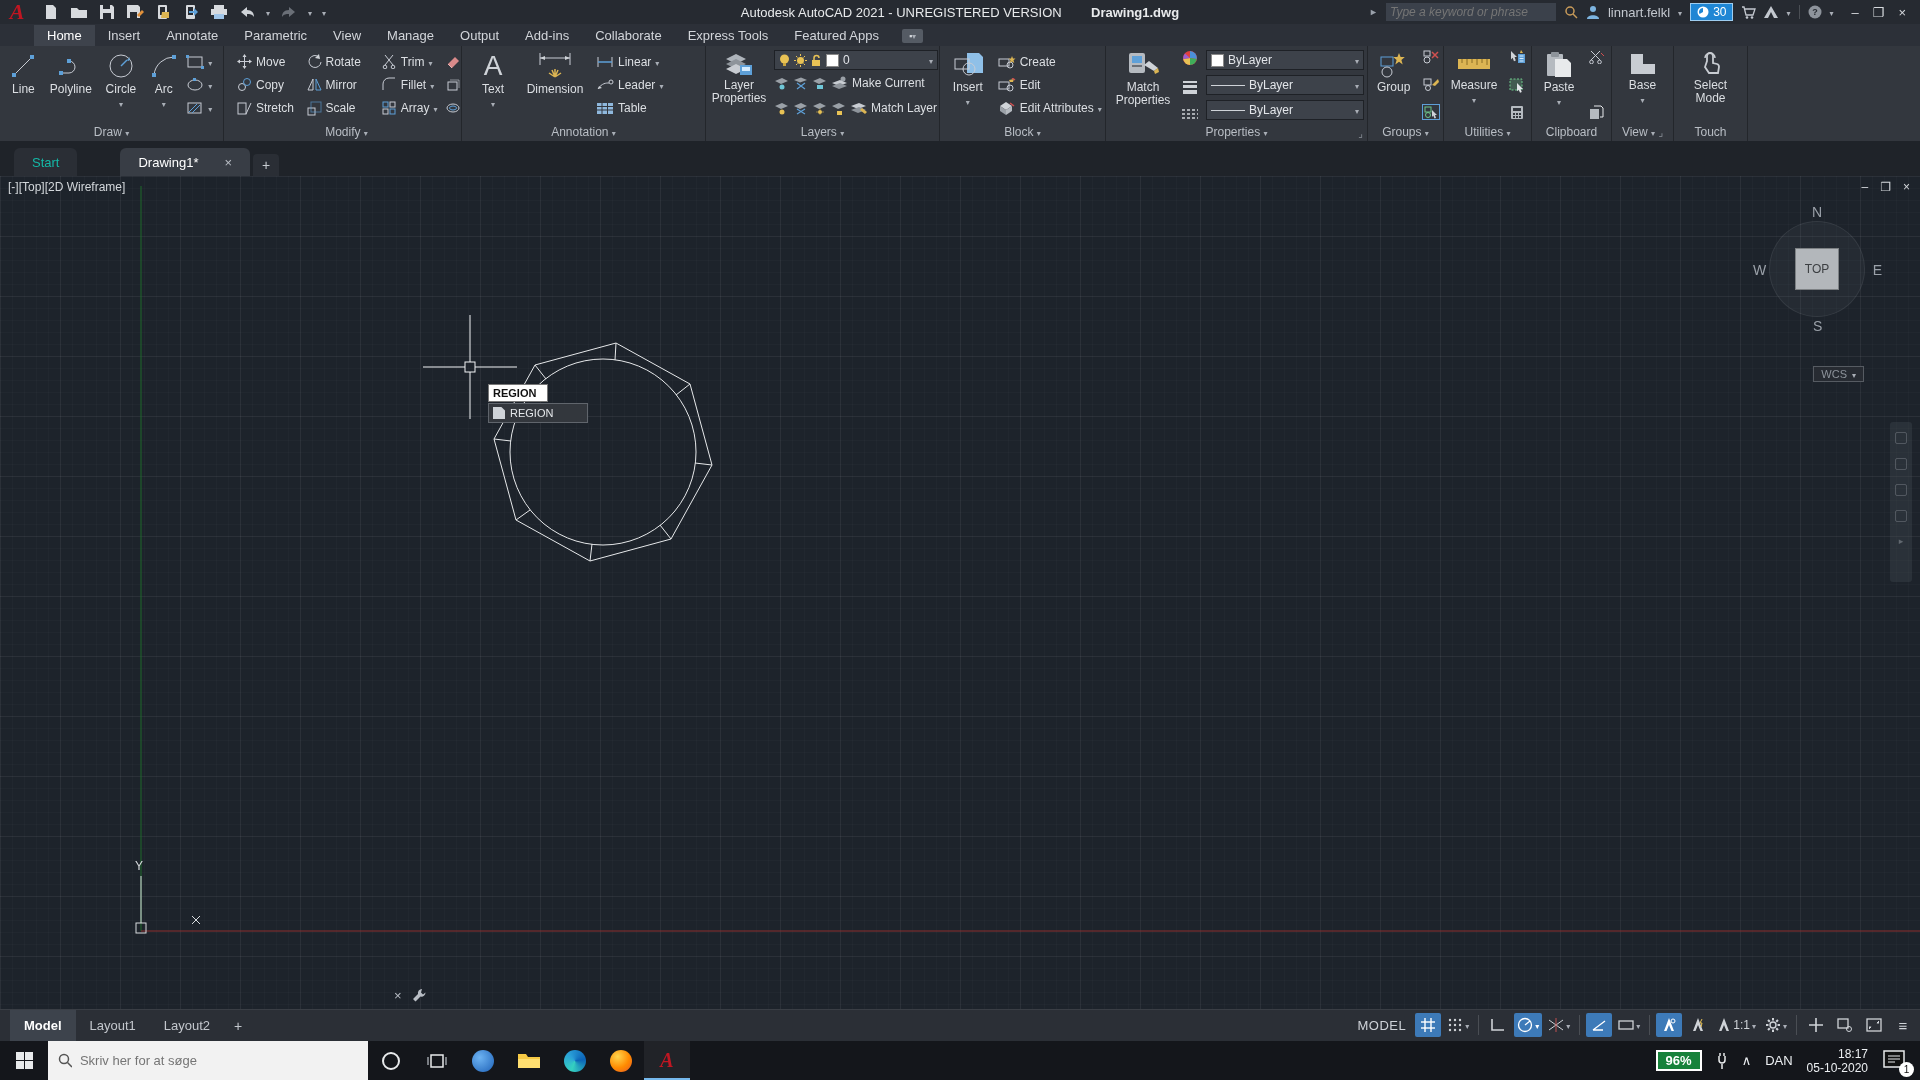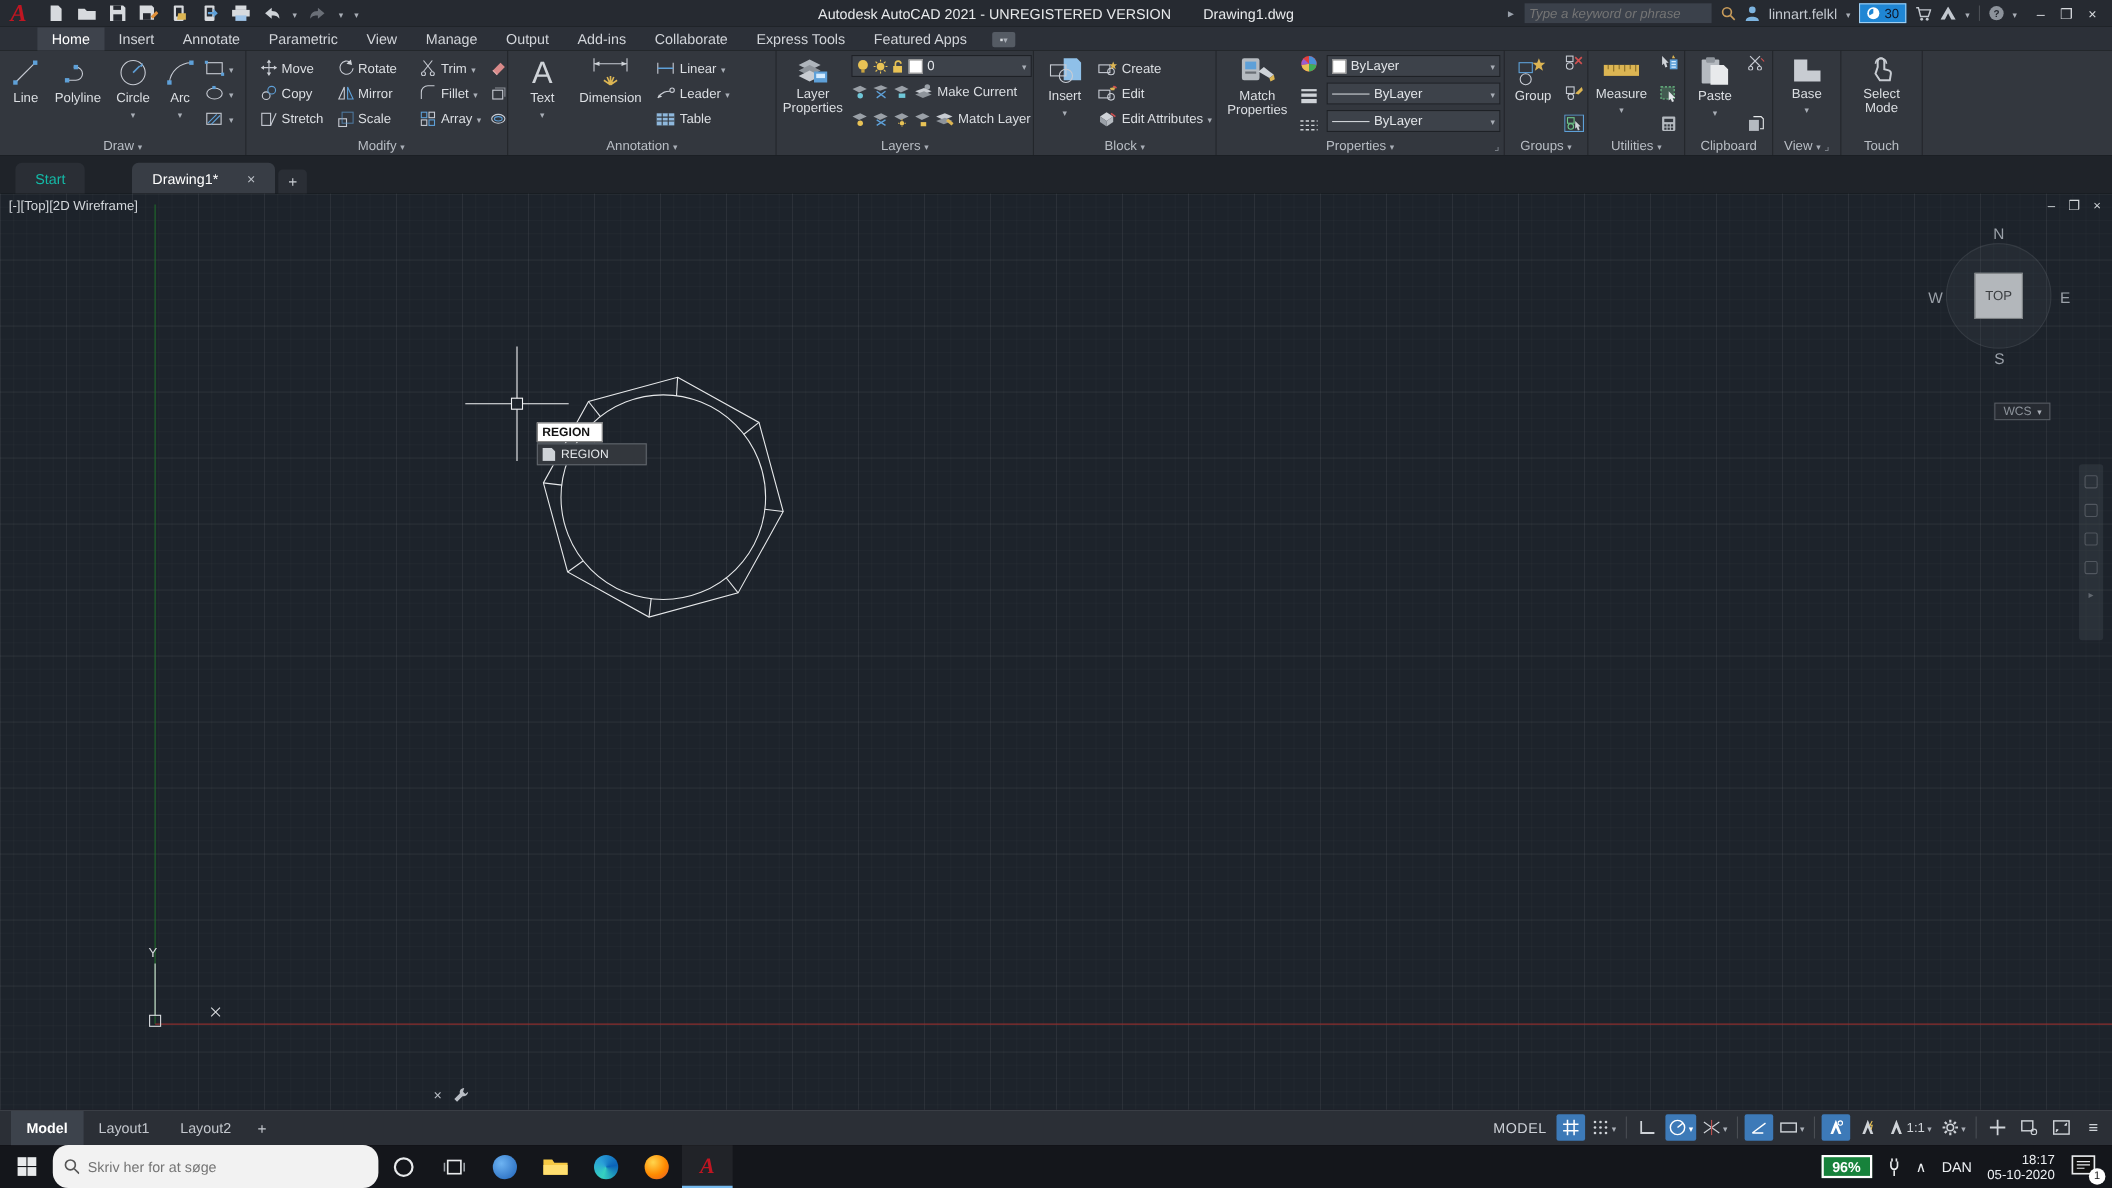--- a/index.html
+++ b/index.html
@@ -9,26 +9,26 @@
 
   
   .titlebar { position:absolute; top:0; left:0; width:1920px; height:24px; background:#262a31; display:flex; align-items:center; }
   .acad-logo { width:34px; height:24px; display:flex; align-items:center; justify-content:center;
     font-family:"Liberation Serif", serif; font-weight:bold; font-style:italic; font-size:22px; color:#c01622; }
   .qat { display:flex; align-items:center; gap:10px; margin-left:8px; }
   .qat .qbtn { width:18px; height:16px; display:flex; align-items:center; justify-content:center; }
   .qat svg { display:block; }
   .title-center { position:absolute; left:0; right:0; text-align:center; pointer-events:none; }
   .title-center span { font-size:13px; color:#e8eaec; }
-  .title-doc { margin-left:26px; }
+  .title-doc { margin-left:26px;font-weight:bold; }
   .tb-right { position:absolute; right:0; top:0; height:24px; display:flex; align-items:center; gap:8px; padding-right:6px; }
   .kw-search { display:flex; align-items:center; background:#3b414b; height:18px; width:170px; padding:0 4px; }
   .kw-search input { background:transparent; border:0; outline:none; color:#9aa1ab; font-style:italic; font-size:12px; width:100%; font-family:"Liberation Sans",sans-serif; }
   .tb-ic { color:#c3c8cf; font-size:13px; display:flex; align-items:center; gap:4px; }
-  .trial { background:#1f86d4; color:#0f172a; border:1px solid #9ecdf0; height:18px; display:flex; align-items:center; gap:4px; padding:0 6px; font-size:12px; }
+  .trial { background:#1f86d4; color:#ffffff; border:1px solid #9ecdf0; height:18px; display:flex; align-items:center; gap:4px; padding:0 6px; font-size:12px; }
   .win-btns { display:flex; gap:14px; margin-left:10px; padding-right:8px; color:#d7dade; font-size:13px; }
   .caret-sm::after { content:"▾"; font-size:8px; color:#a9aeb6; }
   .x-icon::after { content:"×"; }
 
   
   .ribbontabs { position:absolute; top:24px; left:0; width:1920px; height:22px; background:#2c3038; display:flex; align-items:flex-end; padding-left:34px; }
   .rtab { padding:3px 13px; font-size:13px; color:#d2d5da; }
   .rtab.active { background:#3e434c; color:#fff; }
   .rtab-toggle { margin-left:10px; background:#555b64; color:#d7dade; font-size:9px; padding:2px 7px; margin-bottom:3px; border-radius:2px; }
 
@@ -110,21 +110,21 @@
   .sbtn.on { background:#3d7ab8; color:#fff; }
   .sbtn svg { display:block; }
   .ssep { width:1px; height:20px; background:#4a4e54; margin:0 3px; }
   .model-lbl { color:#ced2d8; font-size:13px; letter-spacing:0.5px; margin-right:6px; }
 
   
   .taskbar { position:absolute; top:1041px; left:0; width:1920px; height:39px; background:#14161b; display:flex; align-items:center; }
   .tstart { width:48px; height:39px; display:flex; align-items:center; justify-content:center; }
   .winlogo { display:grid; grid-template-columns:8px 8px; grid-template-rows:8px 8px; gap:1px; }
   .winlogo div { background:#e8eaec; }
-  .tsearch { width:296px; height:39px; background:#f2f2f2; display:flex; align-items:center; gap:8px; padding:0 10px;border-radius:14px; }
+  .tsearch { width:320px; height:39px; background:#f2f2f2; display:flex; align-items:center; gap:8px; padding:0 10px; }
   .tsearch input { background:transparent; border:0; outline:none; color:#444; font-size:13px; width:100%; font-family:"Liberation Sans",sans-serif; }
   .tico { width:46px; height:39px; display:flex; align-items:center; justify-content:center; }
   .tico.running { background:rgba(255,255,255,0.06); box-shadow:inset 0 -2px 0 #76b9ed; }
   .circle-app { width:22px; height:22px; border-radius:50%; }
   .tray { position:absolute; right:0; top:1041px; height:39px; display:flex; align-items:center; gap:14px; padding-right:12px; }
   .battery { background:#17823b; border:2px solid #fff; color:#fff; font-size:13px; font-weight:bold; padding:1px 8px; }
   .tray-txt { color:#eceff2; font-size:13px; }
   .clock { text-align:right; color:#eceff2; font-size:12px; line-height:14px; }
   .notif { position:relative; width:26px; height:24px; }
   .notif-badge { position:absolute; right:-6px; bottom:-4px; width:15px; height:15px; border-radius:50%; background:#fff; color:#111; font-size:10px; display:flex; align-items:center; justify-content:center; }

